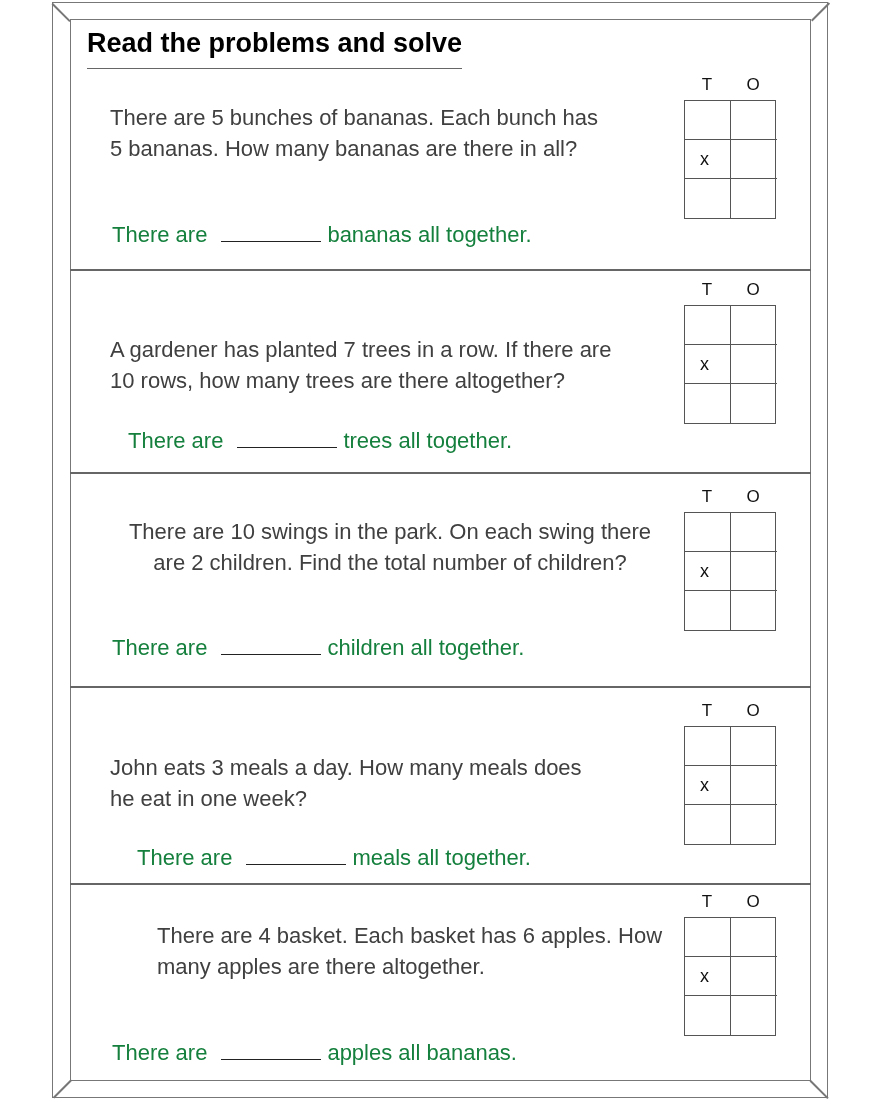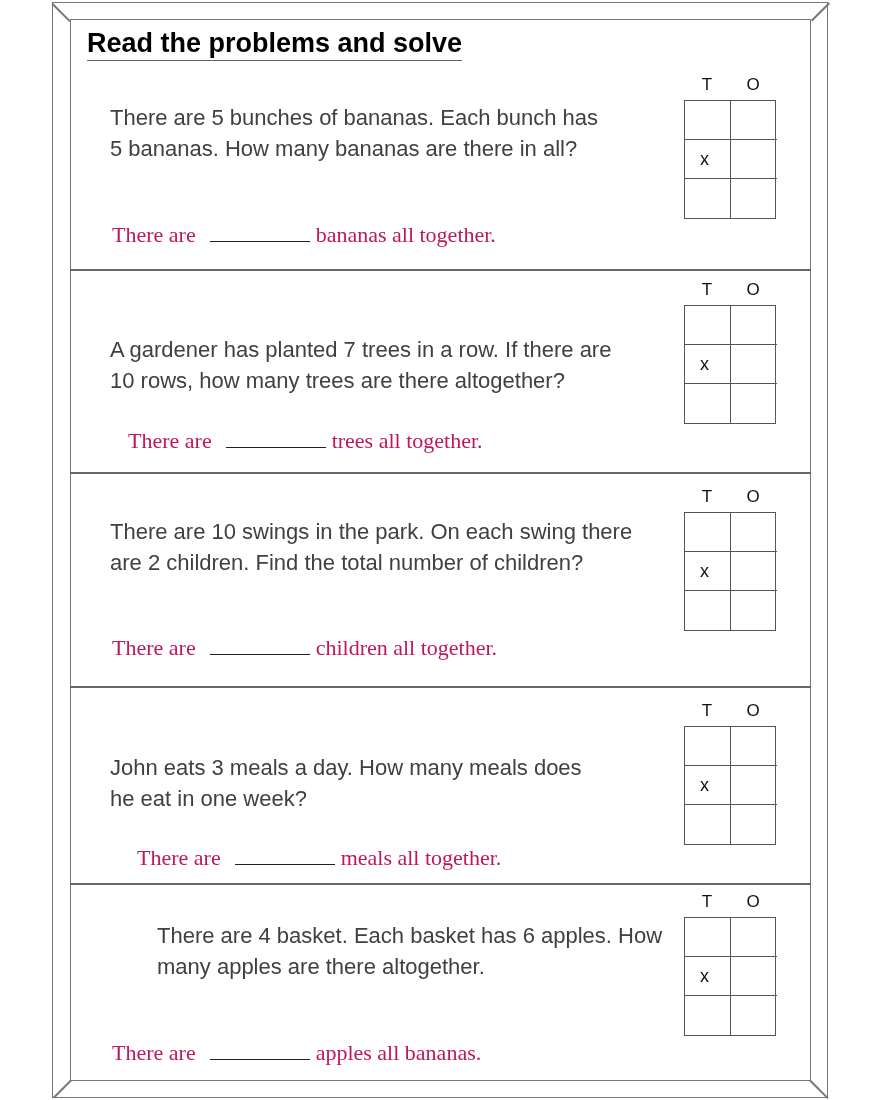--- a/index.html
+++ b/index.html
@@ -4,24 +4,24 @@
 <style>
   html, body { margin: 0; padding: 0; background: #ffffff; }
   body { width: 880px; height: 1100px; position: relative; overflow: hidden;
          font-family: "Liberation Sans", sans-serif; color: #111; }
   .outer { position: absolute; left: 52px; top: 2px; width: 776px; height: 1096px;
            border: 1.5px solid #777; box-sizing: border-box; }
   .inner { position: absolute; left: 70px; top: 19px; width: 741px; height: 1062px;
            border: 1.5px solid #777; box-sizing: border-box; background: #fff; }
   .bevel { position: absolute; height: 1.5px; background: #777; transform-origin: 0 0; }
   .title { position: absolute; left: 87px; top: 28px; font-size: 27px; font-weight: bold;
-           color: #000; border-bottom: 1.5px solid #666; padding-bottom: 2px; line-height: 30px; }
+           color: #000; border-bottom: 1.5px solid #666; padding-bottom: 10px; line-height: 30px; }
   .divider { position: absolute; left: 70px; width: 741px; height: 1.5px; background: #666; }
   .question { position: absolute; left: 110px; width: 560px; font-size: 22px; line-height: 31px; color: #404040; }
-  .answer { position: absolute; left: 112px; font-size: 22px; line-height: 26px; color: #be185d; white-space: pre; font-family: Liberation Serif, serif; }
+  .answer { position: absolute; left: 112px; font-size: 22px; line-height: 26px; color: #15803d; white-space: pre; }
   .blank { display: inline-block; width: 100px; border-bottom: 1.5px solid #222; height: 18px;
            margin: 0 6px 0 14px; vertical-align: baseline; }
   .to-head { position: absolute; left: 684px; width: 92px; display: flex; font-size: 17px; color: #111; }
   .to-head span { width: 46px; text-align: center; }
   .grid { position: absolute; left: 684px; width: 92px; height: 119px;
           display: grid; grid-template-columns: 46px 46px; grid-template-rows: repeat(3, 1fr);
           border: 1px solid #555; box-sizing: border-box; }
   .cell { border-right: 1px solid #555; border-bottom: 1px solid #555; display: flex;
           align-items: center; justify-content: center; font-size: 18px; color: #111; padding-right: 6px; box-sizing: border-box; }
   .cell:nth-child(2n) { border-right: none; }
@@ -73,21 +73,21 @@
     <div class="cell"></div>
       <div class="cell"></div>
     <div class="cell">x</div>
       <div class="cell"></div>
     <div class="cell"></div>
       <div class="cell"></div>
   </div>
 </div>
 
 <div>
-  <div class="question" style="top:516px;width:560px;">There are 10 swings in the park. On each swing there are 2 children. Find the total number of children?</div>
+  <div class="question" style="top:516px;width:560px;text-align:center;">There are 10 swings in the park. On each swing there are 2 children. Find the total number of children?</div>
   <div class="answer" style="top:635px;"><span>There are</span><span class="blank"></span><span>children all together.</span></div>
   <div class="to-head" style="top:487px;">
       <span>T</span>
       <span>O</span>
     </div>
   <div class="grid" style="top:512px;">
     <div class="cell"></div>
       <div class="cell"></div>
     <div class="cell">x</div>
       <div class="cell"></div>

